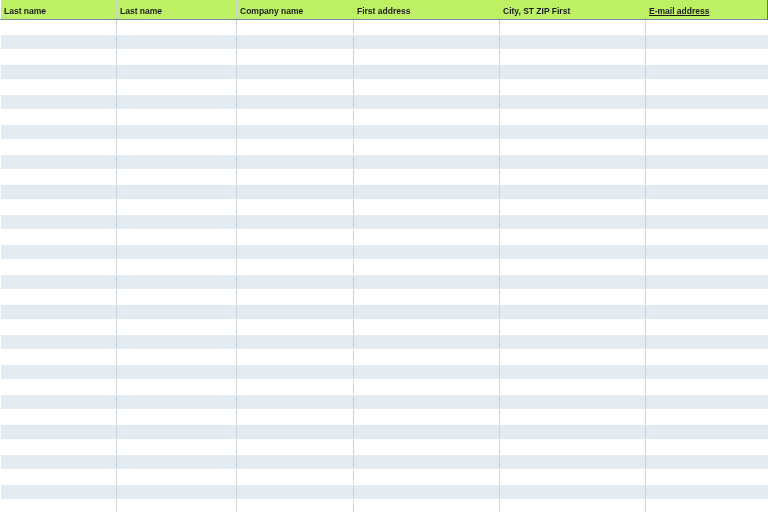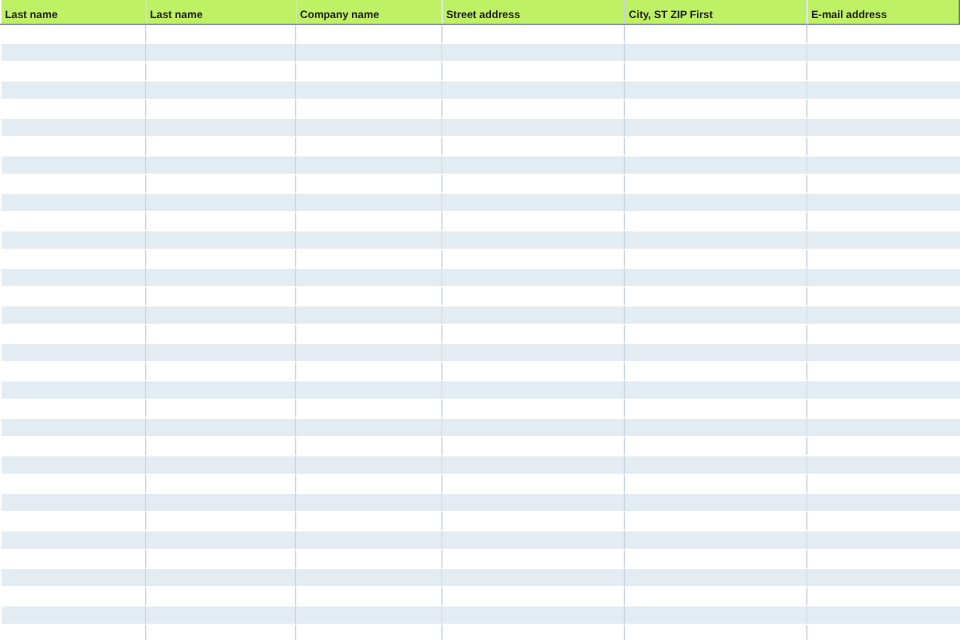--- a/index.html
+++ b/index.html
@@ -32,21 +32,21 @@
     color: #1a1a1a;
     padding: 1px 0 3px 3px;
     background: #bef264;
     border-bottom: 1.3px solid #7d8b99;
     border-right: 1px solid #c9d3de;
     height: 15px;
     vertical-align: bottom;
     white-space: nowrap;
     overflow: hidden;
   }
-  thead th.last { border-right: 4px solid #737373; }
+  thead th.last { border-right: 4px solid #737373; text-decoration: underline; }
 
   tbody td {
     height: 14px;
     padding: 0;
     border-right: 1px solid #c9d3de;
     border-bottom: 1px solid #ffffff;
     font-size: 8.5px;
     color: #1a1a1a;
     overflow: hidden;
     white-space: nowrap;
@@ -67,21 +67,21 @@
       <col class="c2">
       <col class="c3">
       <col class="c4">
       <col class="c5">
   </colgroup>
   <thead>
     <tr>
       <th class="first">Last name</th>
       <th>Last name</th>
       <th>Company name</th>
-      <th>Street address</th>
+      <th>First address</th>
       <th>City, ST  ZIP First</th>
       <th class="last">E-mail address</th>
     </tr>
   </thead>
   <tbody id="table-body">
       <tr class="odd">
         <td class="first"></td>
         <td></td>
         <td></td>
         <td></td>

